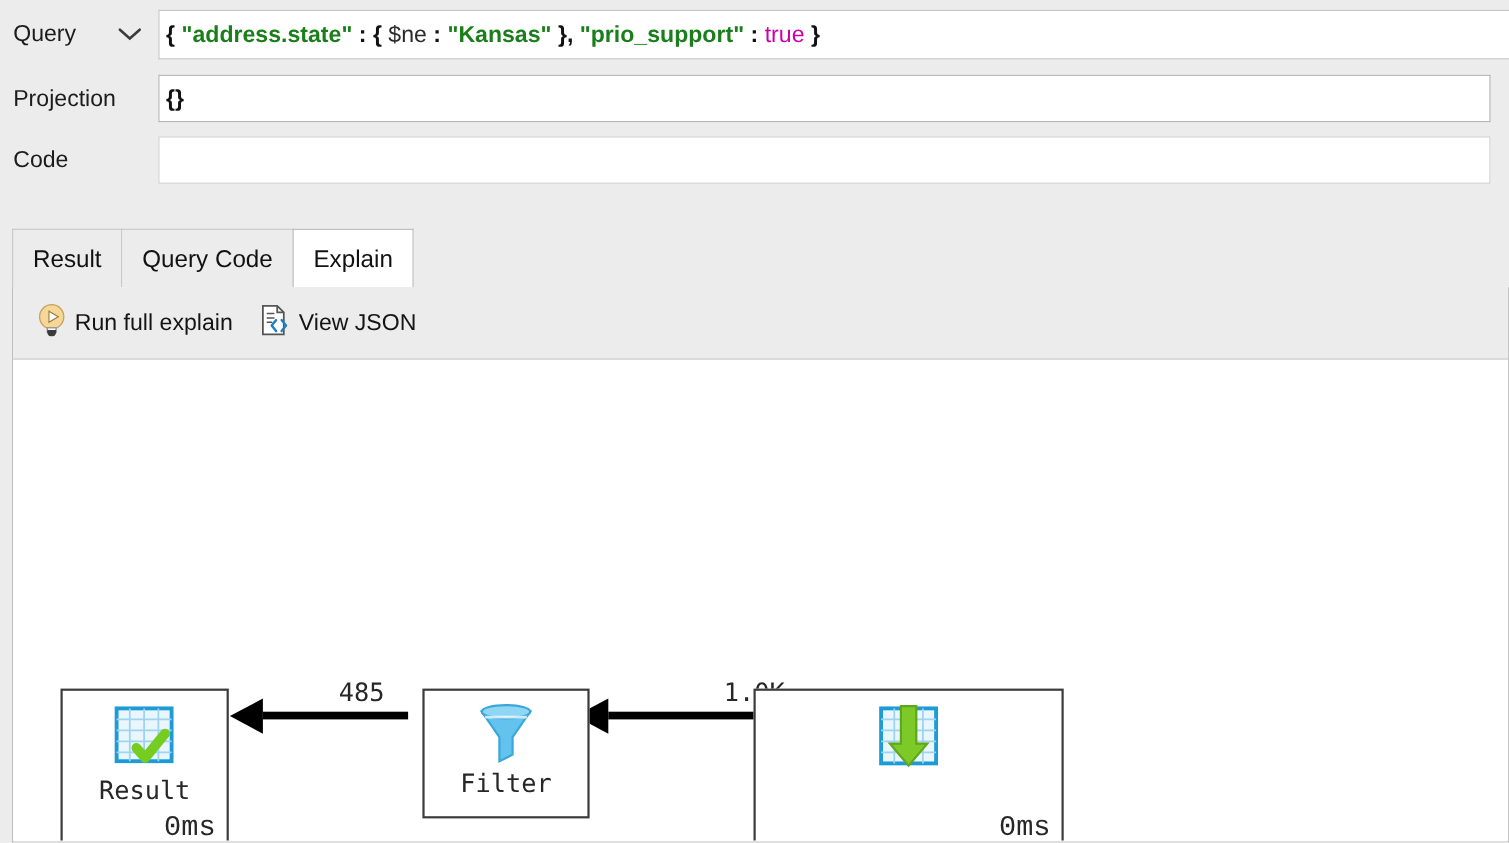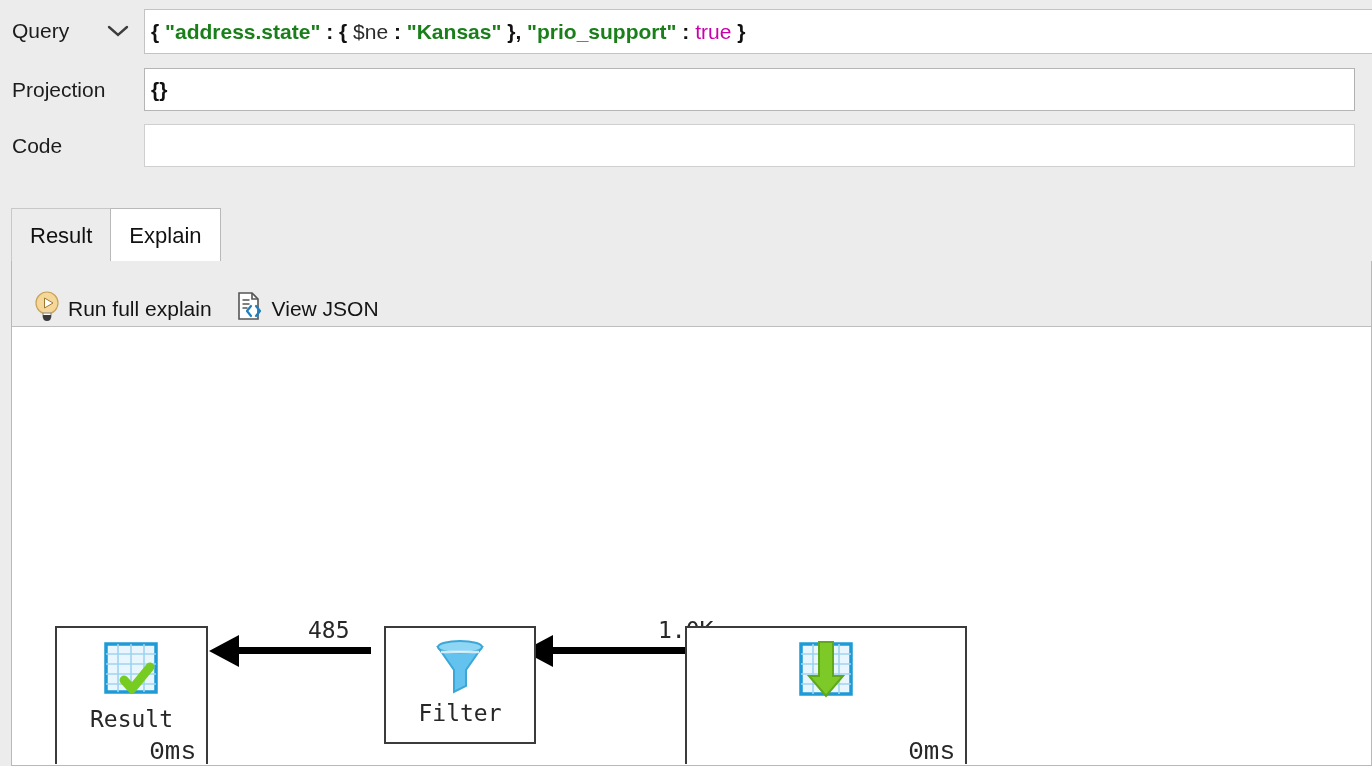--- a/index.html
+++ b/index.html
@@ -60,21 +60,21 @@
   .tab-filler { flex: 1 1 auto; height: 54px; border-bottom: 1px solid #b9b9b9; }
 
   #tab-body {
     position: absolute; left: 0; top: 54px; width: 1361px; height: 505px;
     background: #ffffff; border: 1px solid #b9b9b9; border-top: none;
     box-sizing: border-box;
   }
   #explain-toolbar {
     position: absolute; left: 0; top: 0; width: 1359px; height: 66px;
     background: #ececec; border-bottom: 1px solid #bdbdbd;
-    display: flex; align-items: flex-end; box-sizing: border-box;
+    display: flex; align-items: center; box-sizing: border-box;
   }
   .tool-btn {
     display: flex; align-items: center; gap: 8px; font-size: 21px; color: #141414;
     cursor: default;
   }
   .tool-btn.first { margin-left: 22px; }
   .tool-btn.second { margin-left: 24px; }
 
   
   #plan-canvas {
@@ -135,20 +135,23 @@
   </div>
   <div class="field skip-field">
     <span class="code-text"></span>
   </div>
 
   <div id="tab-panel">
 
     <div id="tab-strip">
       <div class="tab">
         <span>Result</span>
+      </div>
+      <div class="tab">
+        <span>Query Code</span>
       </div>
       <div class="tab active">
         <span>Explain</span>
       </div>
       <div class="tab-filler"></div>
     </div>
 
     <div id="tab-body">
 
       <div id="explain-toolbar">

